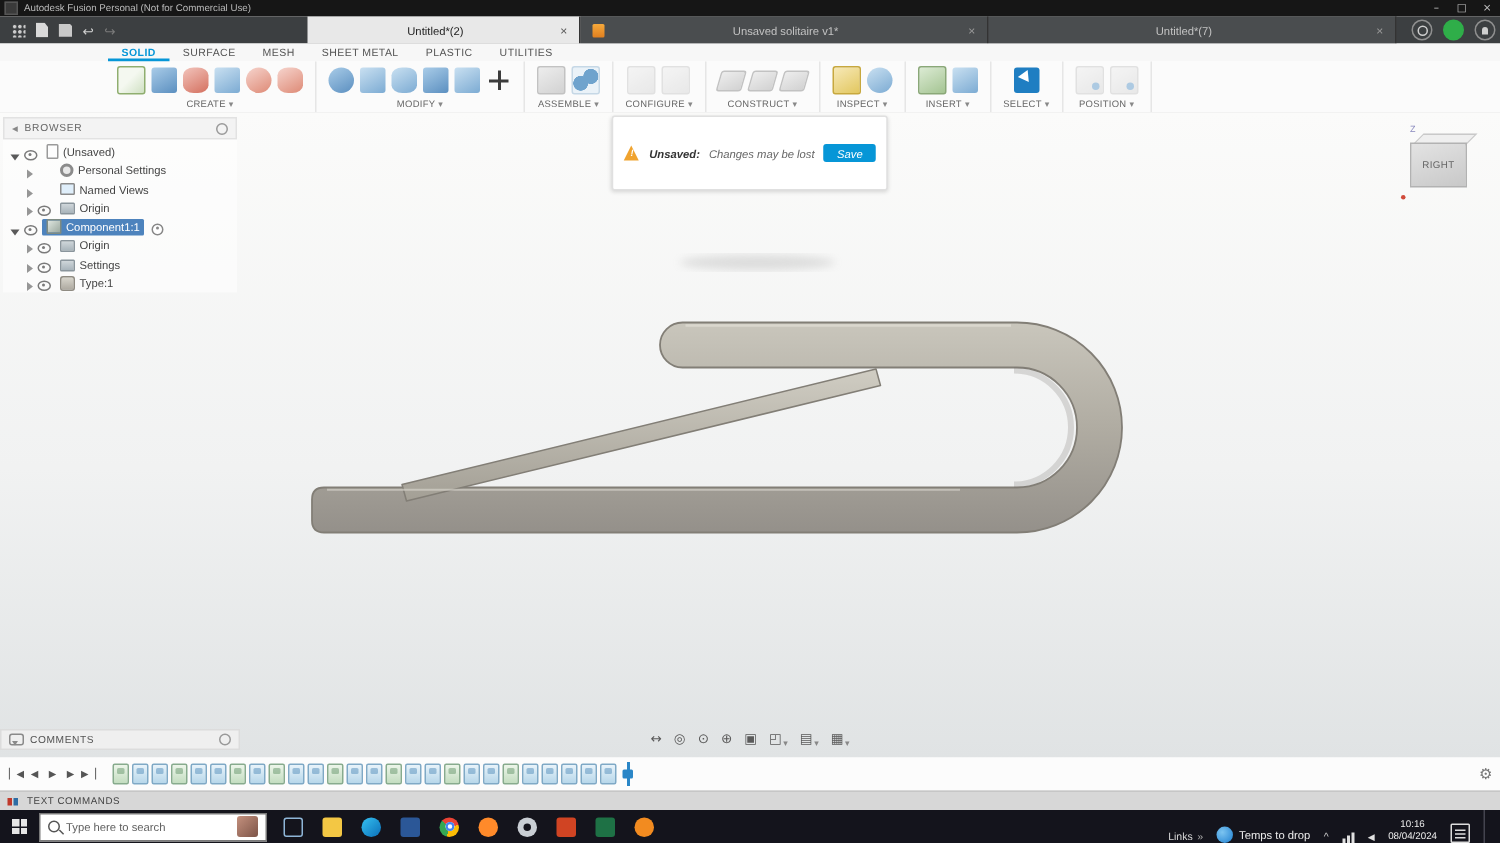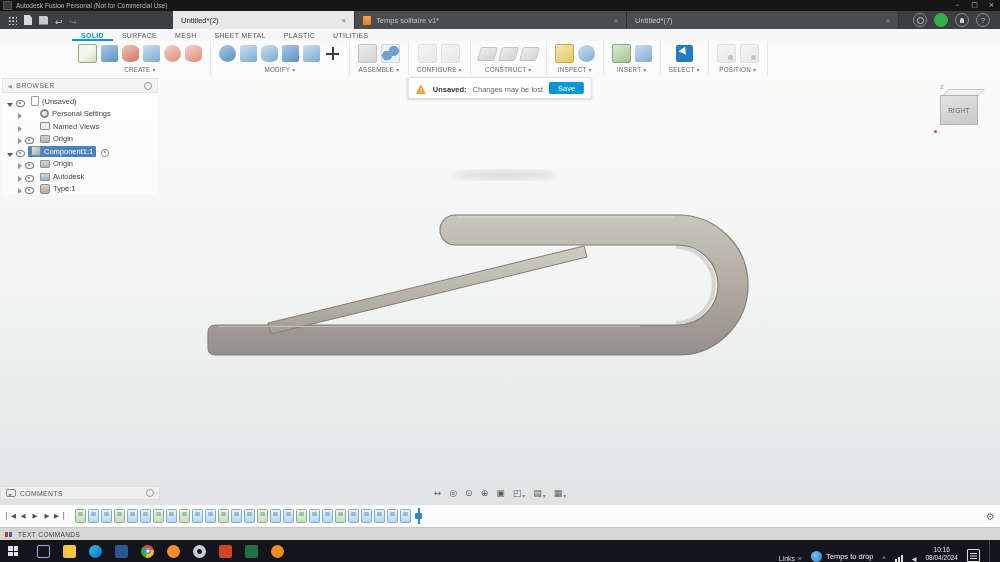--- a/index.html
+++ b/index.html
@@ -15,21 +15,21 @@
 
   
   .tabrow{position:absolute;top:11px;left:0;right:0;height:18px;background:#3c3f41;display:flex;align-items:stretch;}
   .qat{display:flex;align-items:center;gap:7px;padding:0 8px;}
   .qat>span{display:inline-block;}
   .i-application-menu-icon{width:9px;height:9px;background-image:radial-gradient(#cdcdcd 1px,transparent 1.35px);background-size:3.5px 3.5px;}
   .i-file-menu-icon{width:8px;height:10px;background:#d9d9d9;clip-path:polygon(0 0,70% 0,100% 30%,100% 100%,0 100%);}
   .i-save-icon{width:9px;height:9px;background:#c9c9c9;clip-path:polygon(0 0,80% 0,100% 20%,100% 100%,0 100%);}
   .i-undo-icon::before{content:"↩";font-family:"DejaVu Sans",sans-serif;font-size:9px;color:#d0d0d0;}
   .i-redo-icon::before{content:"↪";font-family:"DejaVu Sans",sans-serif;font-size:9px;color:#7a7a7a;}
-  .dtabs{display:flex;align-items:stretch;margin-left:88px;}
+  .dtabs{display:flex;align-items:stretch;margin-left:120px;text-align:center;}
   .dtab{flex:none;width:165px;display:flex;align-items:center;padding:0 8px;background:#4a4d4f;color:#c3c3c3;font-size:7.5px;border-right:1px solid #333;}
   .dtab:nth-child(2),.dtab:nth-child(3){width:255px;}
   .dtab.active{background:#e8e8e8;color:#222;}
   .dtab .doc-icon{display:none;width:8px;height:9px;border-radius:1px;background:linear-gradient(#f6a93b,#e07f1f);margin-right:5px;flex:none;}
   .dtab.icon .doc-icon{display:block;}
   .dtab .tab-label{flex:1;white-space:nowrap;overflow:hidden;}
   .dtab .tab-close{margin-left:6px;font-size:8px;color:#9a9a9a;}
   .dtab.active .tab-close{color:#555;}
   .acct{margin-left:auto;display:flex;align-items:center;gap:7px;padding:0 10px;}
   .acct-circle{width:12px;height:12px;border-radius:50%;border:1px solid #8f8f8f;display:flex;align-items:center;justify-content:center;font-size:7px;color:#cfcfcf;position:relative;}
@@ -65,21 +65,21 @@
   .r-move::after{content:"";position:absolute;top:50%;left:2px;right:2px;height:2px;margin-top:-1px;background:#3c3c3c;}
   .r-select{background:#1f7ec2;}
   .r-select::after{content:"";position:absolute;left:5px;top:3px;border:4px solid transparent;border-top:7px solid #fff;transform:rotate(-35deg);}
   .r-joint{background:radial-gradient(circle at 30% 62%,#6fa3cd 30%,transparent 32%),radial-gradient(circle at 70% 35%,#6fa3cd 30%,transparent 32%),#eaf2f8;border:1px solid #c6d8e6;}
   .r-cappos::after,.r-revert::after{content:"";position:absolute;right:2px;bottom:2px;width:5px;height:5px;border-radius:50%;background:#4f8fc6;}
 
   
   .canvas{position:absolute;top:75px;left:0;right:0;height:430px;overflow:hidden;background:linear-gradient(180deg,#fbfbfa 0%,#f1f2f2 55%,#e0e3e4 100%);}
   .model{position:absolute;inset:0;width:1000px;height:430px;}
 
-  .notif{position:absolute;top:2px;left:50%;transform:translateX(-50%);display:flex;align-items:flex-end;gap:6px;background:#fff;border:1px solid #e0e0e0;box-shadow:0 1px 3px rgba(0,0,0,.15);padding:4px 7px;font-size:7.5px;color:#666;border-radius:2px;white-space:nowrap;}
+  .notif{position:absolute;top:2px;left:50%;transform:translateX(-50%);display:flex;align-items:center;gap:6px;background:#fff;border:1px solid #e0e0e0;box-shadow:0 1px 3px rgba(0,0,0,.15);padding:18px 7px;font-size:7.5px;color:#666;border-radius:2px;white-space:nowrap;font-style:italic;}
   .warn{position:relative;width:11px;height:10px;flex:none;}
   .warn::before{content:"";position:absolute;left:0;top:0;border-left:5.5px solid transparent;border-right:5.5px solid transparent;border-bottom:10px solid #f0a32e;}
   .warn::after{content:"!";position:absolute;left:0;right:0;top:2.5px;text-align:center;font-size:6px;color:#fff;font-weight:bold;}
   .notif b{color:#333;}
   .save-btn{background:#0696d7;color:#fff;padding:1.5px 9px;border-radius:2px;font-size:7.5px;}
 
   
   .browser{position:absolute;top:3px;left:2px;width:156px;font-size:7.5px;color:#444;}
   .bheader{display:flex;align-items:center;gap:4px;height:13px;background:rgba(242,242,242,.95);border:1px solid #e2e2e2;padding:0 5px;color:#666;font-size:6.8px;letter-spacing:.5px;}
   .bh-collapse::before{content:"◀";font-family:"DejaVu Sans",sans-serif;font-size:5px;color:#888;}
@@ -218,21 +218,21 @@
     <div class="dtabs">
 
         <div class="dtab active">
 
           <span class="tab-label">Untitled*(2)</span>
           <span class="tab-close">×</span>
         </div>
 
         <div class="dtab icon">
           <span class="doc-icon"></span>
-          <span class="tab-label">Temps solitaire v1*</span>
+          <span class="tab-label">Unsaved solitaire v1*</span>
           <span class="tab-close">×</span>
         </div>
 
         <div class="dtab">
 
           <span class="tab-label">Untitled*(7)</span>
           <span class="tab-close">×</span>
         </div>
 
     </div>
@@ -459,21 +459,21 @@
               <span class="tlabel">Origin</span>
             </span>
 
           </div>
 
           <div class="trow t-folder eye" style="--lvl: 1;">
             <span class="arrow"></span>
             <span class="eye-icon"></span>
             <span class="selbox">
               <span class="titem"></span>
-              <span class="tlabel">Autodesk</span>
+              <span class="tlabel">Settings</span>
             </span>
 
           </div>
 
           <div class="trow t-body eye" style="--lvl: 1;">
             <span class="arrow"></span>
             <span class="eye-icon"></span>
             <span class="selbox">
               <span class="titem"></span>
               <span class="tlabel">Type:1</span>
@@ -614,20 +614,25 @@
 
   <div class="taskbar">
     <span class="start">
       <span class="win">
           <i></i>
           <i></i>
           <i></i>
           <i></i>
         </span>
     </span>
+    <div class="tsearch">
+      <span class="mag"></span>
+      <span>Type here to search</span>
+      <span class="ts-thumb"></span>
+    </div>
     <div class="tapps">
 
         <span class="app i-task-view-icon" style="--c: #7fb4e0;"></span>
 
         <span class="app i-file-explorer-icon" style="--c: #f3c744;"></span>
 
         <span class="app i-edge-icon round" style="--c: #2f9ae0;"></span>
 
         <span class="app i-word-icon" style="--c: #2b5797;"></span>
 

